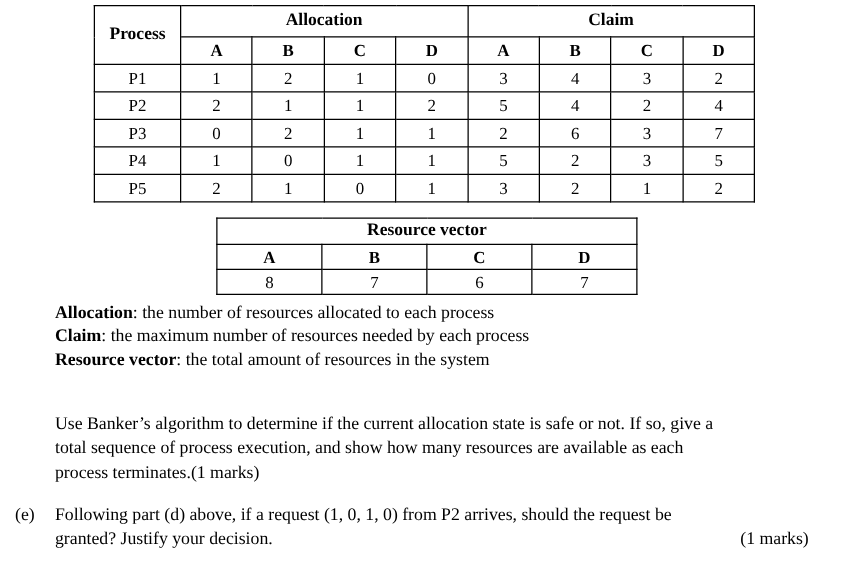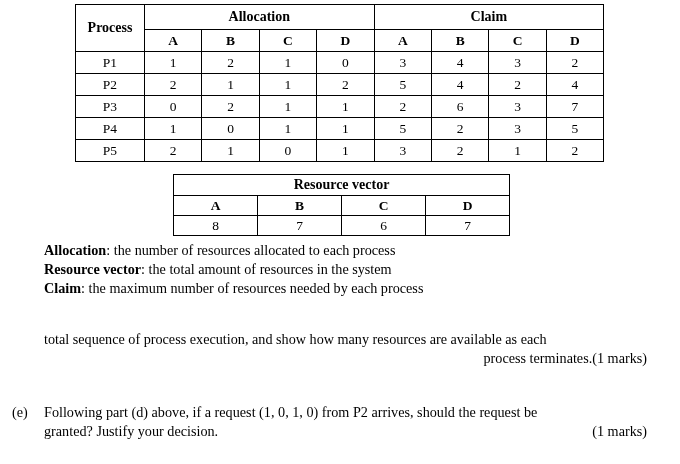--- a/index.html
+++ b/index.html
@@ -98,21 +98,21 @@
     position: absolute;
     left: 44px;
     top: 330px;
     width: 603px;
     font-size: 14.2px;
     line-height: 19.4px;
     text-align: justify;
   }
   #para-d .last-line {
     display: flex;
-    justify-content: flex-end;
+    justify-content: flex-start;
     width: 100%;
   }
 
   
   #item-e {
     position: absolute;
     left: 12px;
     top: 403px;
     width: 635px;
     font-size: 14.2px;
@@ -260,25 +260,26 @@
         <td>7</td>
         <td>6</td>
         <td>7</td>
       </tr>
     </tbody>
   </table>
 </div>
 
 <div id="definitions">
   <div class="defline"><span class="term">Allocation</span><span>: the number of resources allocated to each process</span></div>
+  <div class="defline"><span class="term">Claim</span><span>: the maximum number of resources needed by each process</span></div>
   <div class="defline"><span class="term">Resource vector</span><span>: the total amount of resources in the system</span></div>
-  <div class="defline"><span class="term">Claim</span><span>: the maximum number of resources needed by each process</span></div>
 </div>
 
 <div id="para-d">
+  <div><span class="justify-fill">Use Banker’s algorithm to determine if the current allocation state is safe or not.  If so, give a</span></div>
   <div><span class="justify-fill">total sequence of process execution, and show how many resources are available as each</span></div>
   <div class="last-line">
     <span>process terminates.</span>
     <span class="marks">(1 marks)</span>
   </div>
 </div>
 
 <div id="item-e">
   <span class="marker">(e)</span>
   <div class="etext">

